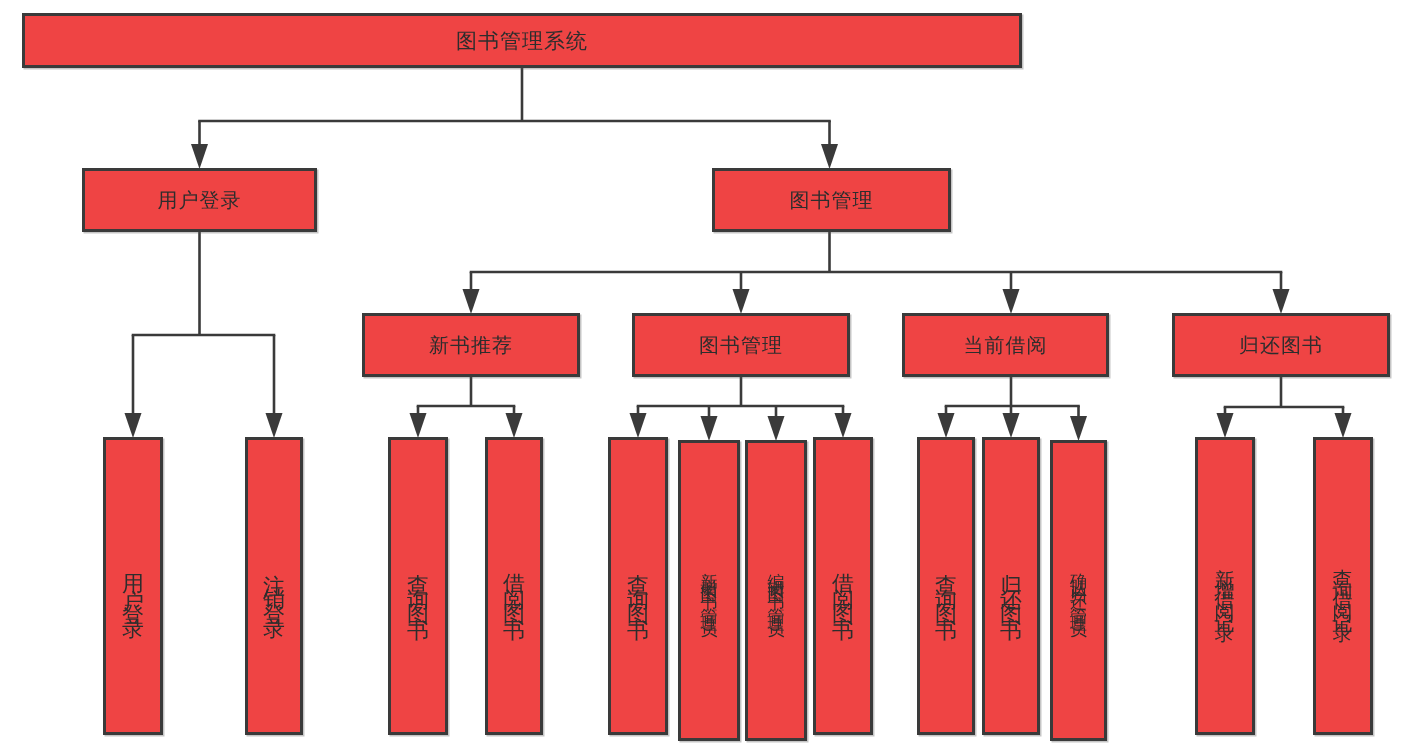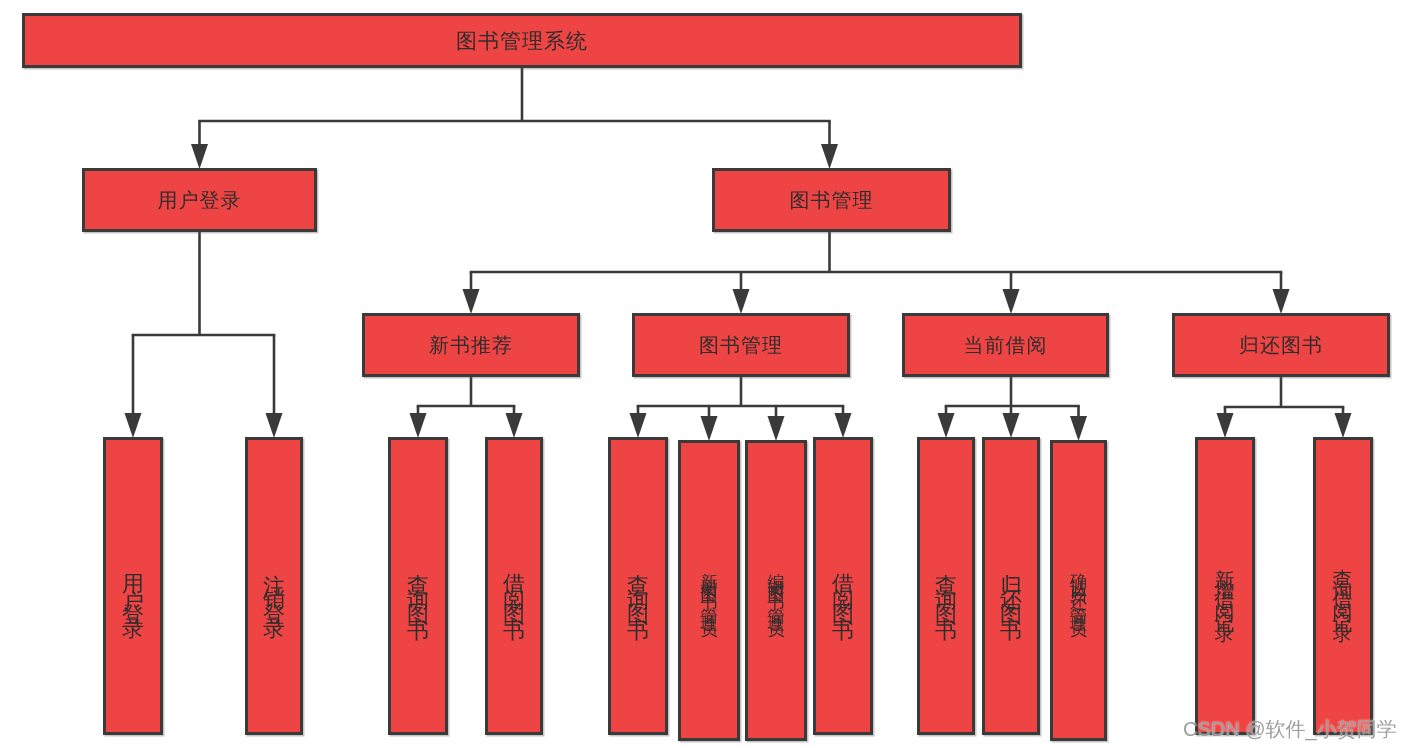--- a/index.html
+++ b/index.html
@@ -153,14 +153,13 @@
       <div class="node vert v10" style="left: 1050px; top: 440px; width: 57px; height: 301px;">
         <span class="lbl">确认归还（管理员）</span>
       </div>
       <div class="node vert v6" style="left: 1195px; top: 437px; width: 60px; height: 298px;">
         <span class="lbl">新增借阅记录</span>
       </div>
       <div class="node vert v6" style="left: 1313px; top: 437px; width: 60px; height: 298px;">
         <span class="lbl">查询借阅记录</span>
       </div>
     </div>
-  <div id="watermark">CSDN @软件_小贺同学</div>
 </div>
 
 </body></html>

